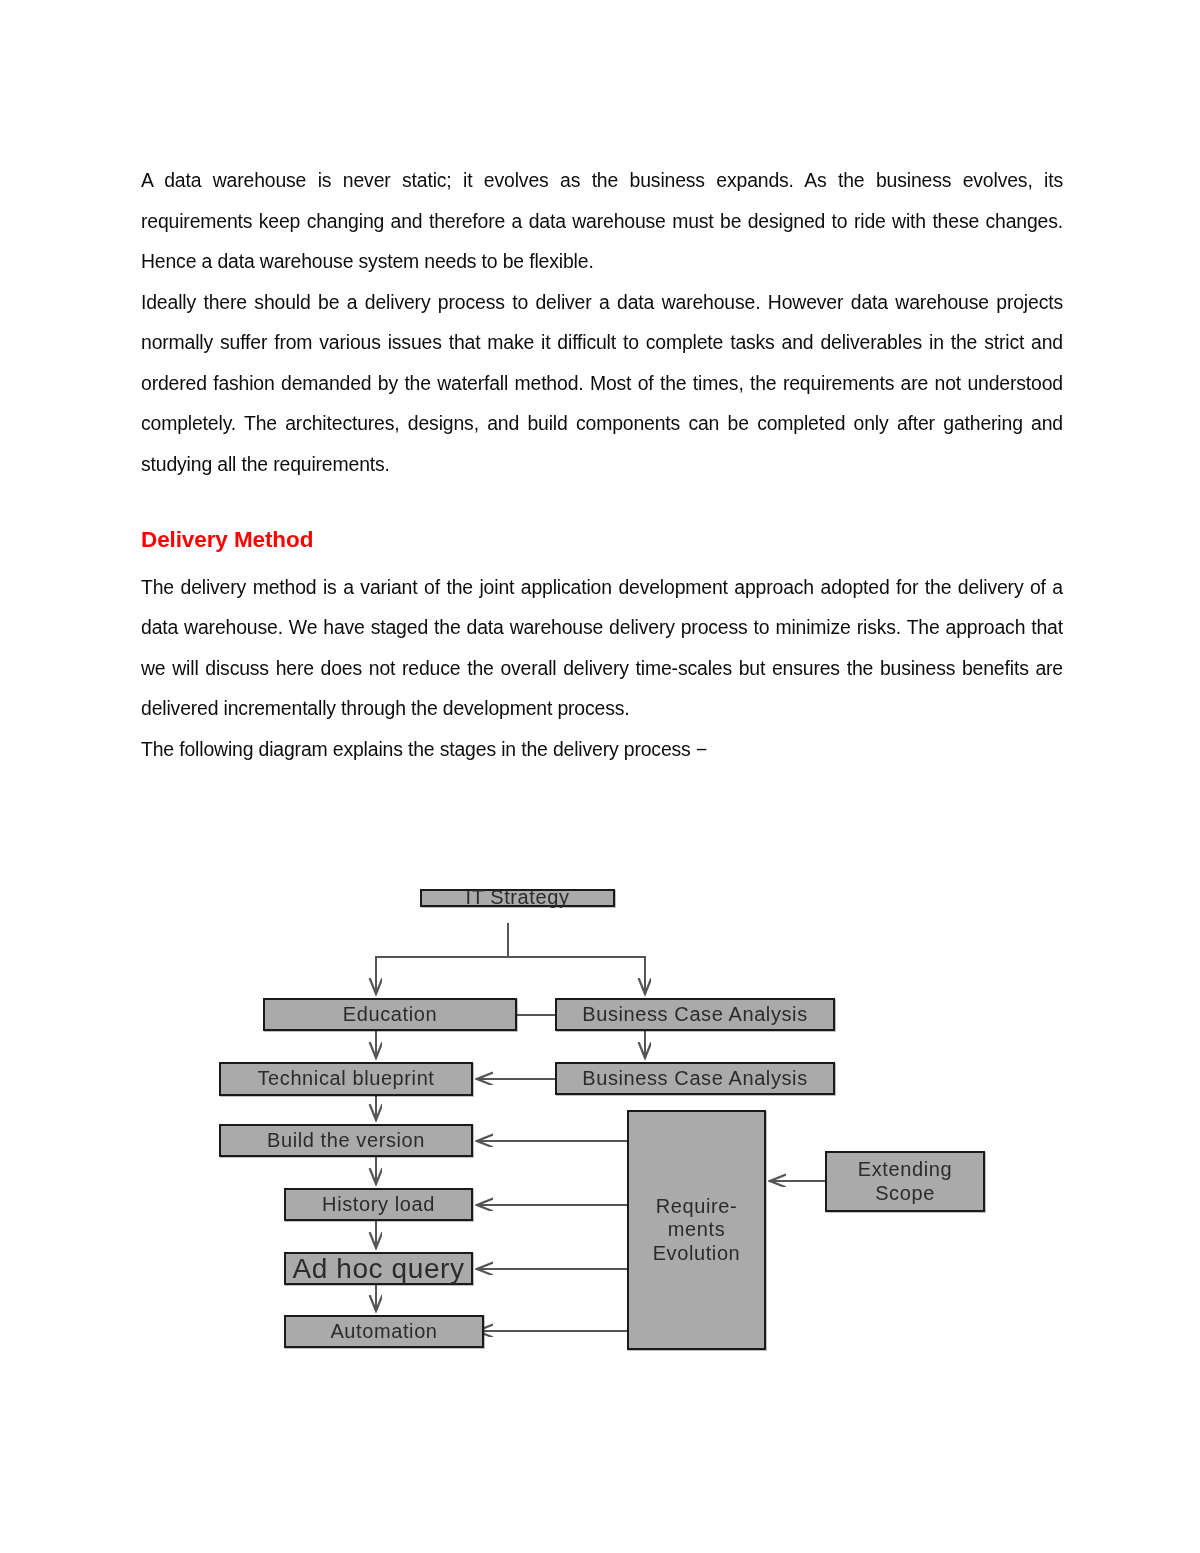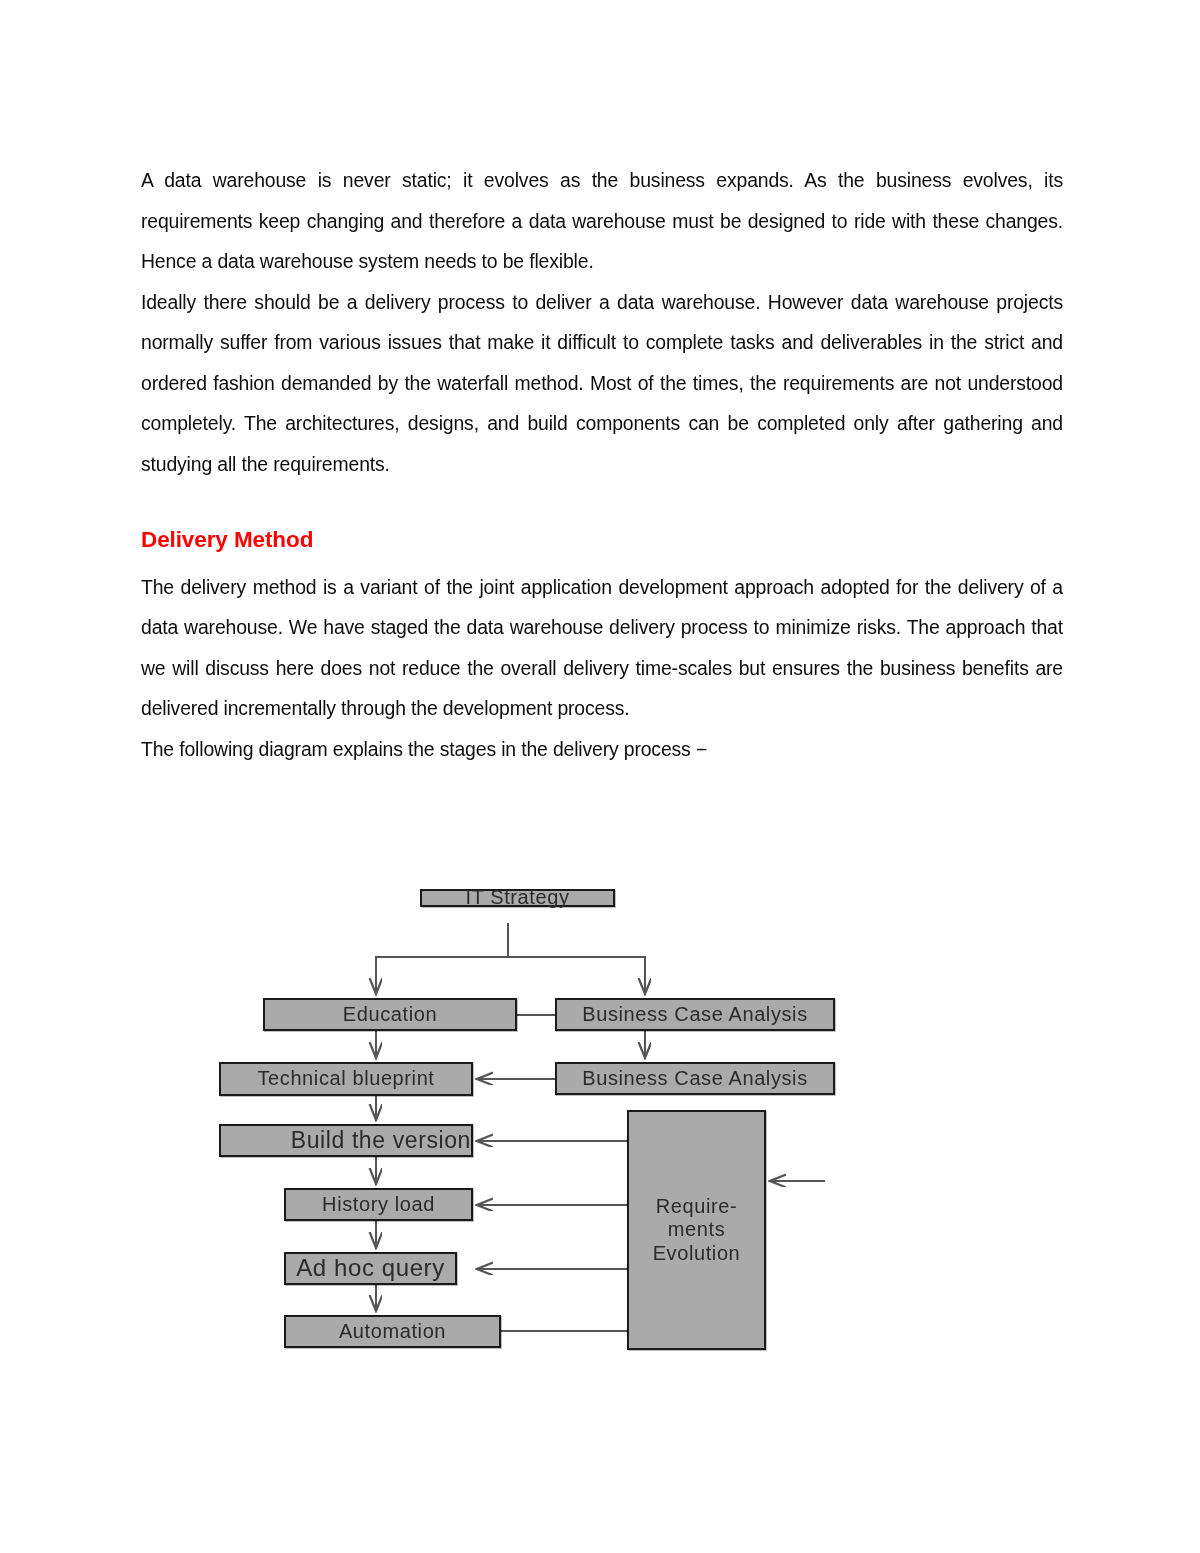--- a/index.html
+++ b/index.html
@@ -152,37 +152,41 @@
     </div>
 
     <div class="node" style="left:219px; top:202px; width:254px; height:34px; font-size:20px;">
       <span>Technical blueprint</span>
     </div>
 
     <div class="node" style="left:555px; top:202px; width:280px; height:33px; font-size:20px;">
       <span>Business Case Analysis</span>
     </div>
 
-    <div class="node" style="left:219px; top:264px; width:254px; height:33px; font-size:23px;justify-content:flex-end;">
+    <div class="node" style="left:219px; top:264px; width:254px; height:33px; font-size:20px;">
       <span>Build the version</span>
     </div>
 
     <div class="node" style="left:284px; top:328px; width:189px; height:33px; font-size:20px;">
       <span>History load</span>
     </div>
 
-    <div class="node" style="left:284px; top:392px; width:173px; height:33px; font-size:24px;">
+    <div class="node" style="left:284px; top:392px; width:189px; height:33px; font-size:28px;">
       <span>Ad hoc query</span>
     </div>
 
-    <div class="node" style="left:284px; top:455px; width:217px; height:33px; font-size:20px;">
+    <div class="node" style="left:284px; top:455px; width:200px; height:33px; font-size:20px;">
       <span>Automation</span>
     </div>
 
     <div class="node" style="left:627px; top:250px; width:139px; height:240px; font-size:20px; flex-direction:column;">
       <span>Require-</span>
       <span>ments</span>
       <span>Evolution</span>
     </div>
 
+    <div class="node" style="left:825px; top:291px; width:160px; height:61px; font-size:20px; flex-direction:column;">
+      <span>Extending</span>
+      <span>Scope</span>
+    </div>
 
   </div>
 </div>
 
 </body></html>

